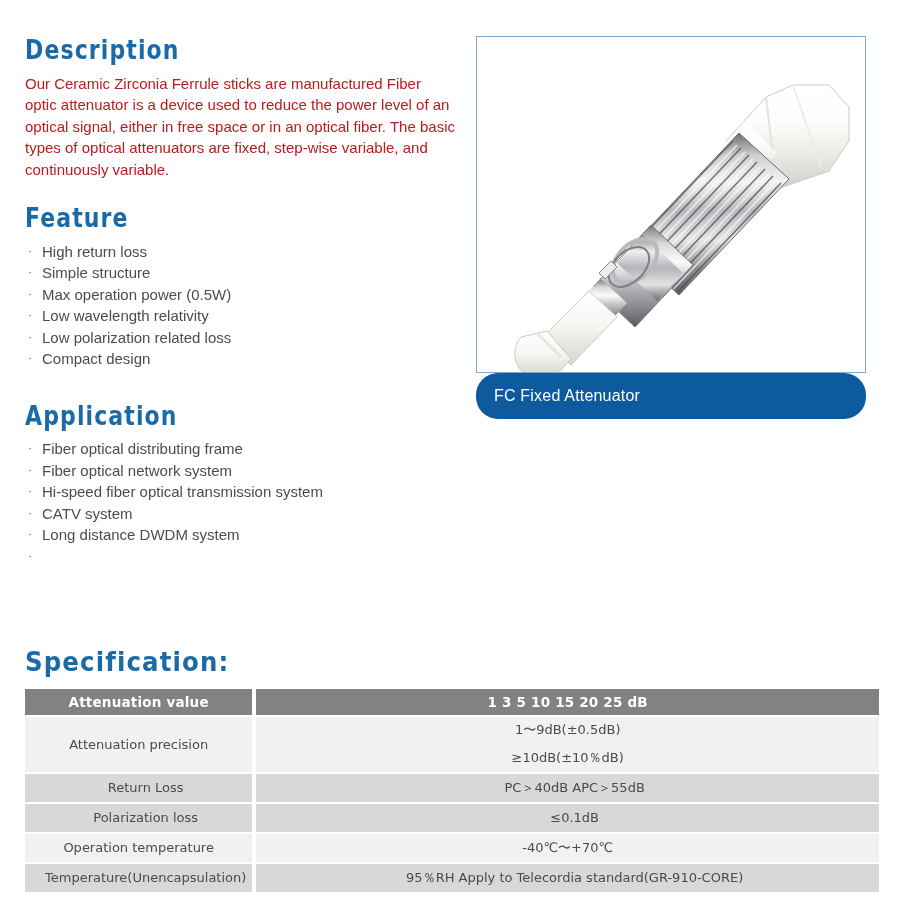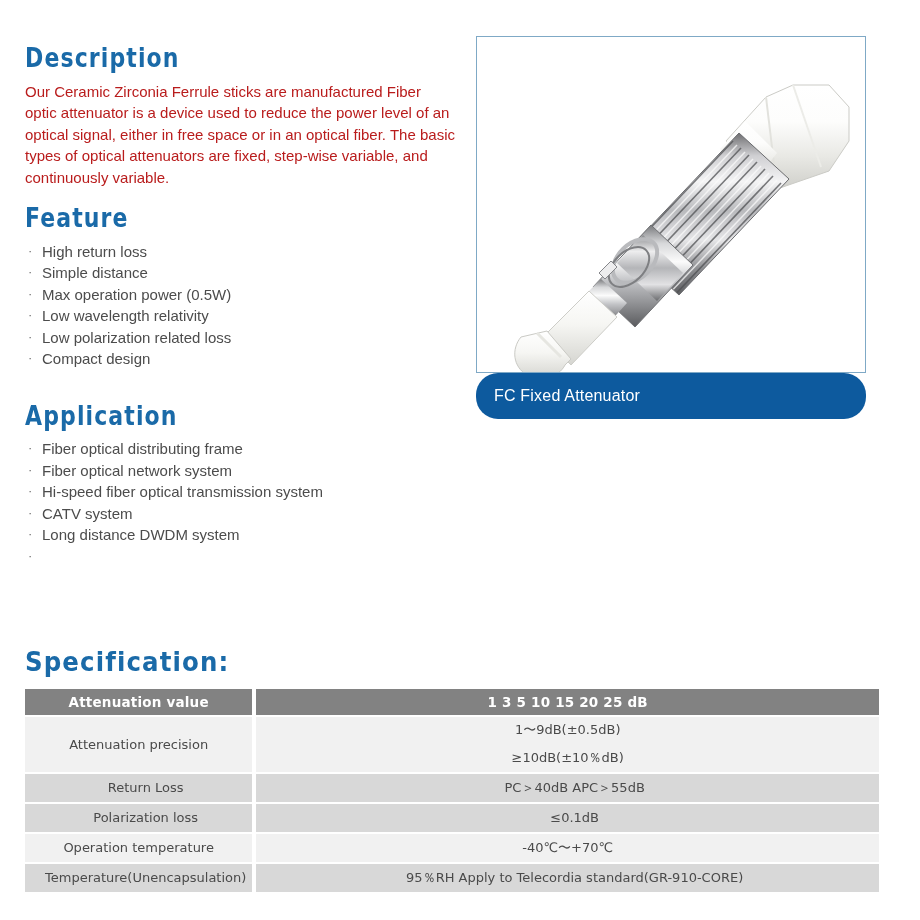--- a/index.html
+++ b/index.html
@@ -13,21 +13,21 @@
     position: relative;
     overflow: hidden;
     font-family: "Liberation Sans", sans-serif;
     color: #4a4a4a;
   }
 
   
   .left-col {
     position: absolute;
     left: 25px;
-    top: 44px;
+    top: 36px;
     width: 430px;
   }
 
   .section-heading {
     color: #1a6aa8;
     font-size: 26px;
     font-weight: 700;
     letter-spacing: 1.2px;
     font-family: "DejaVu Sans", sans-serif;
     font-stretch: condensed;
@@ -57,21 +57,21 @@
     position: relative;
   }
   .bullet-list li .bullet-dot {
     position: absolute;
     left: 3px;
     top: -1px;
     font-size: 13px;
     color: #6f6f6f;
   }
 
-  .block-feature { margin-top: 16px; }
+  .block-feature { margin-top: 24px; }
   .block-application { margin-top: 32px; }
 
   
   .product-panel {
     position: absolute;
     left: 476px;
     top: 36px;
     width: 390px;
   }
   .product-frame {
@@ -166,21 +166,21 @@
 
   <div class="block-description">
     <h2 class="section-heading">Description</h2>
     <p class="body-text">Our Ceramic Zirconia Ferrule sticks are manufactured Fiber optic attenuator is a device used to reduce the power level of an optical signal, either in free space or in an optical fiber. The basic types of optical attenuators are fixed, step-wise variable, and continuously variable.</p>
   </div>
 
   <div class="block-feature">
     <h2 class="section-heading">Feature</h2>
     <ul class="bullet-list">
       <li><span class="bullet-dot">·</span><span>High return loss</span></li>
-      <li><span class="bullet-dot">·</span><span>Simple distance</span></li>
+      <li><span class="bullet-dot">·</span><span>Simple structure</span></li>
       <li><span class="bullet-dot">·</span><span>Max operation power (0.5W)</span></li>
       <li><span class="bullet-dot">·</span><span>Low wavelength relativity</span></li>
       <li><span class="bullet-dot">·</span><span>Low polarization related loss</span></li>
       <li><span class="bullet-dot">·</span><span>Compact design</span></li>
     </ul>
   </div>
 
   <div class="block-application">
     <h2 class="section-heading">Application</h2>
     <ul class="bullet-list">

